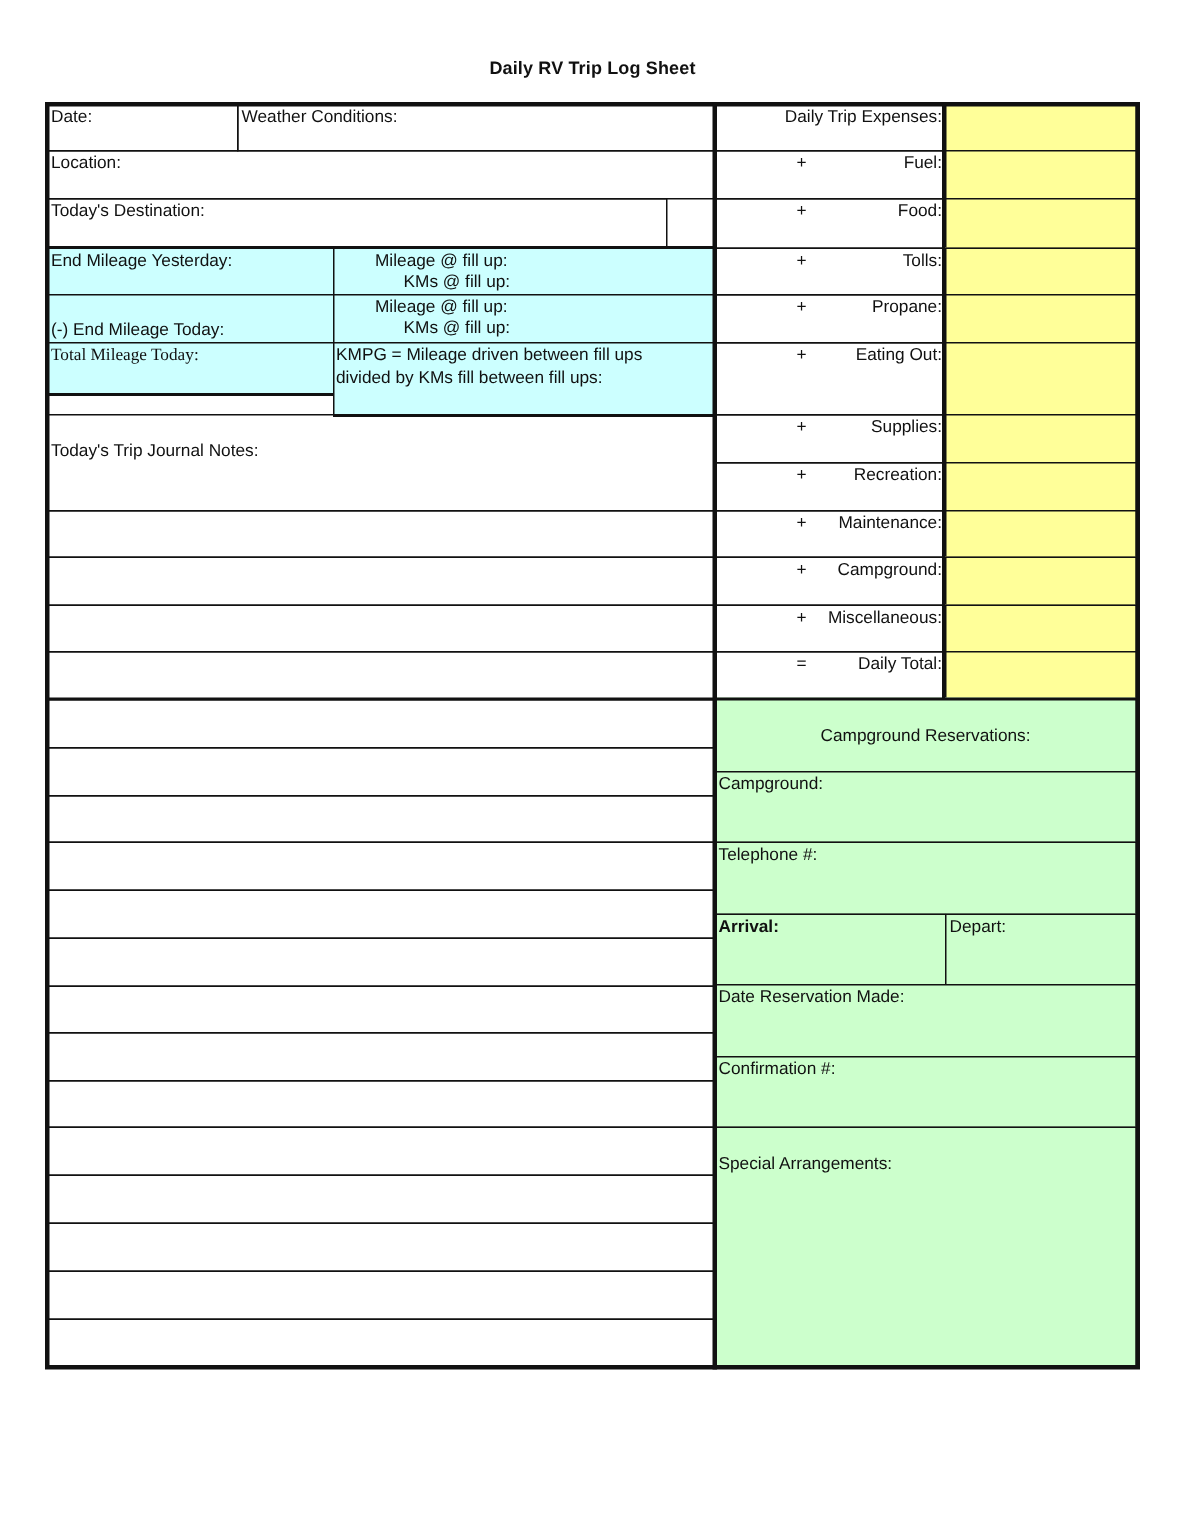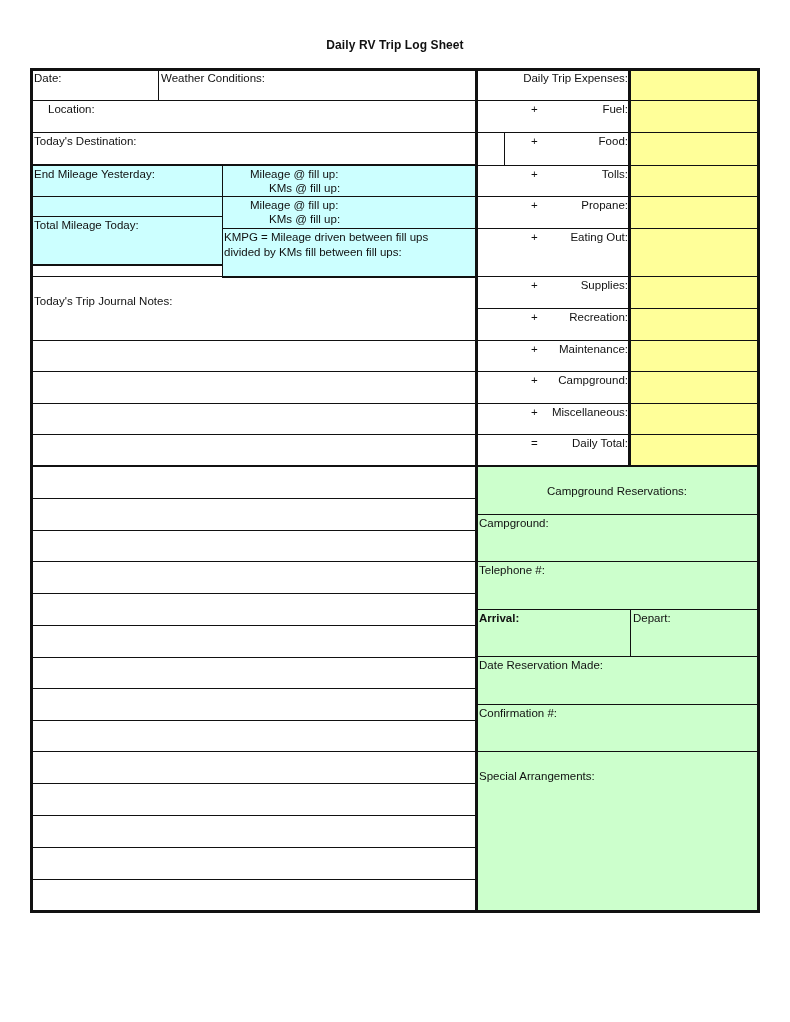--- a/index.html
+++ b/index.html
@@ -21,41 +21,41 @@
 
 <div class="title">Daily RV Trip Log  Sheet</div>
 
 <div class="cell" style="left:31px;top:69px;width:128px;height:32px;">
   <span class="lbl" style="left:2px;top:1px;">Date:</span>
 </div>
 <div class="cell" style="left:158px;top:69px;width:319px;height:32px;">
   <span class="lbl" style="left:2px;top:1px;">Weather  Conditions:</span>
 </div>
 <div class="cell" style="left:31px;top:100px;width:446px;height:33px;">
-  <span class="lbl" style="left:2px;top:1px;padding-left:14px;">Location:</span>
+  <span class="lbl" style="left:2px;top:1px;">Location:</span>
 </div>
-<div class="cell" style="left:31px;top:132px;width:474px;height:34px;">
+<div class="cell" style="left:31px;top:132px;width:414px;height:34px;">
   <span class="lbl" style="left:2px;top:1px;">Today's  Destination:</span>
 </div>
 
 <div class="cell cyan thick-t" style="left:31px;top:164px;width:192px;height:33px;">
   <span class="lbl" style="left:2px;top:1px;">End Mileage  Yesterday:</span>
 </div>
 <div class="cell cyan thick-t" style="left:222px;top:164px;width:255px;height:33px;">
   <span class="lbl" style="left:27px;top:1px;">Mileage @ fill up:</span>
   <span class="lbl" style="left:46px;top:15px;">KMs @ fill  up:</span>
 </div>
 <div class="cell cyan" style="left:31px;top:196px;width:192px;height:33px;">
   <span class="lbl" style="left:2px;top:16px;">(-) End Mileage  Today:</span>
 </div>
 <div class="cell cyan" style="left:222px;top:196px;width:255px;height:33px;">
   <span class="lbl" style="left:27px;top:1px;">Mileage @ fill up:</span>
   <span class="lbl" style="left:46px;top:15px;">KMs @ fill  up:</span>
 </div>
-<div class="cell cyan thick-b" style="left:31px;top:216px;width:192px;height:50px;">
+<div class="cell cyan thick-b" style="left:31px;top:228px;width:192px;height:36px;font-family:Liberation Serif, serif;">
   <span class="lbl" style="left:2px;top:1px;">Total Mileage  Today:</span>
 </div>
 <div class="cell cyan thick-b" style="left:222px;top:228px;width:255px;height:50px;">
   <span class="lbl" style="left:1px;top:1px;">KMPG = Mileage driven between fill ups</span>
   <span class="lbl" style="left:1px;top:16px;">divided by KMs fill between fill  ups:</span>
 </div>
 
 <div class="cell" style="left:31px;top:276px;width:446px;height:65px;">
   <span class="lbl" style="left:2px;top:17px;">Today's Trip Journal  Notes:</span>
 </div>

